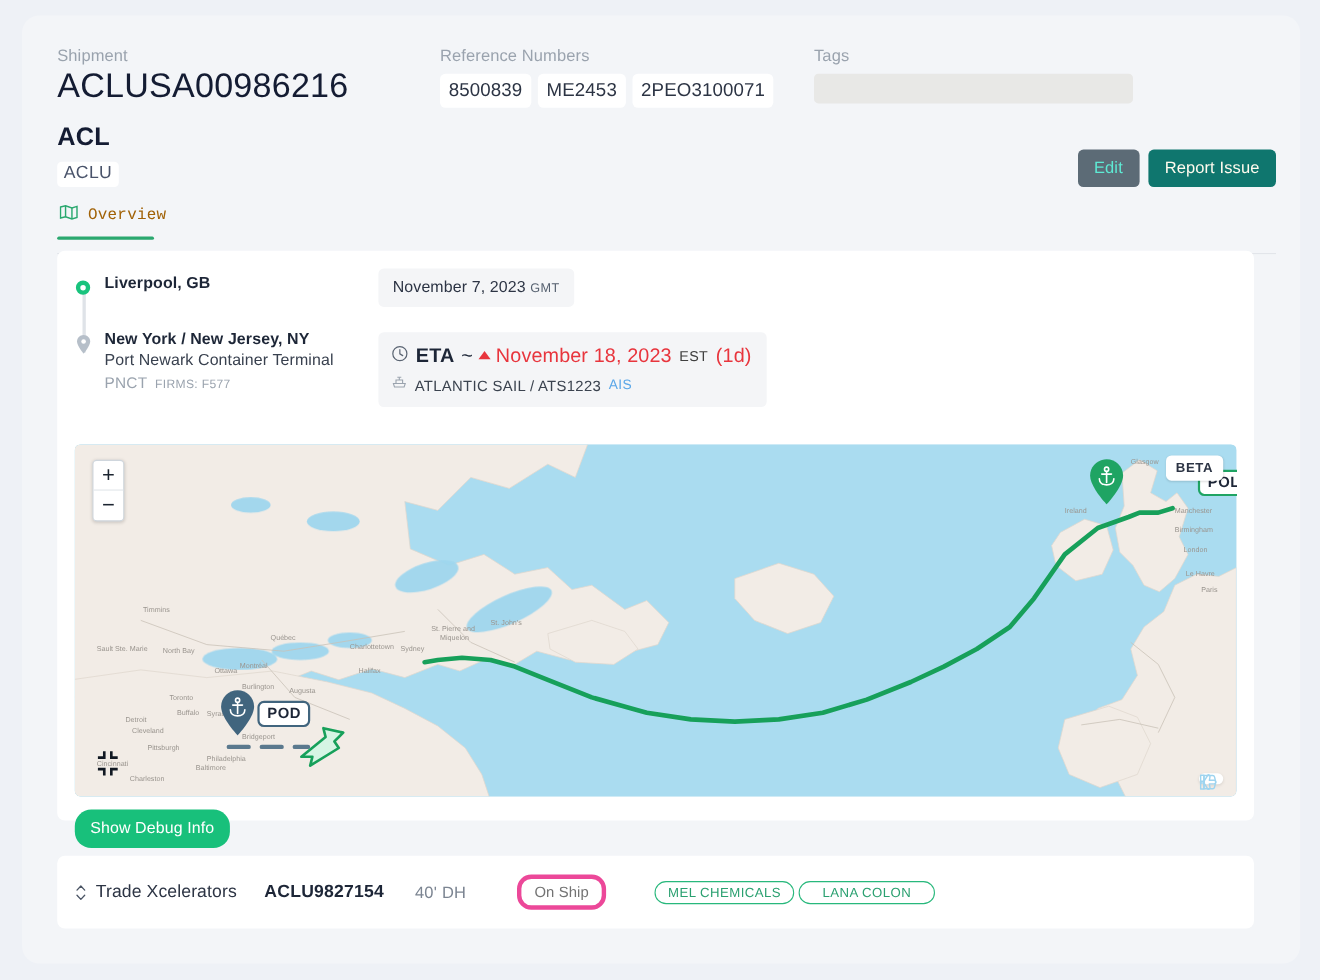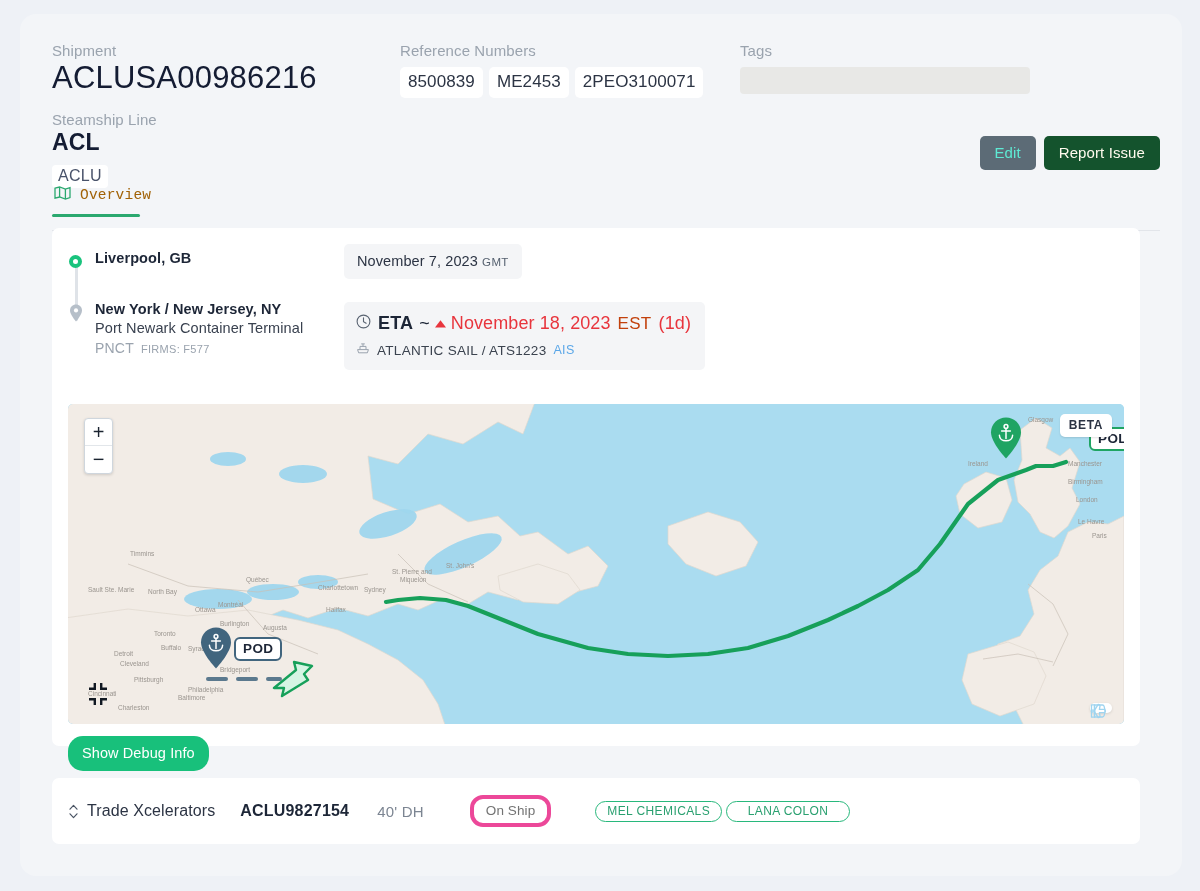--- a/index.html
+++ b/index.html
@@ -40,21 +40,21 @@
   .tags { position: absolute; left: 688px; top: 0; }
   .tagbox {
     margin-top: 8px; width: 290px; height: 27px;
     background: #e8e8e6; border-radius: 4px;
   }
 
   .actions { position: absolute; right: 0; top: 94px; display: flex; gap: 8px; }
   .btn { border: none; border-radius: 5px; font-size: 15px; cursor: pointer;
          font-family: inherit; letter-spacing: .1px; }
   .btn-edit { background: #5c6b76; color: #5eead4; padding: 8px 15px 9px; }
-  .btn-report { background: #14532d; color: #fffbee; padding: 8px 15px 9px; }
+  .btn-report { background: #0f766e; color: #fffbee; padding: 8px 15px 9px; }
 
   
   .tabs { position: absolute; left: 32px; top: 172px; right: 22px;
           border-bottom: 1px solid #e2e5ea; height: 45px; }
   .tab { display: inline-flex; align-items: center; gap: 9px;
          padding: 0 8px 12px 2px; position: relative; cursor: pointer; }
   .tab-label { font-size: 14.5px; color: #a16207; letter-spacing: .2px; font-family: Liberation Mono, monospace; }
   .tab-underline { position: absolute; left: 0; bottom: -1px; height: 3px;
                    width: 88px; background: #2aa86f; border-radius: 2px; }
 
@@ -89,21 +89,21 @@
   }
   .datebox .tzs { font-size: 11.5px; color: #55606f; letter-spacing: .4px; }
   .etabox {
     position: absolute; left: 292px; top: 74px;
     background: #f4f5f7; border-radius: 5px; padding: 11px 14px 11px 12px;
   }
   .eta-l1 { display: flex; align-items: center; gap: 7px; }
   .eta-word { font-size: 18px; font-weight: 700; color: #1d2637; letter-spacing: .2px; }
   .eta-tilde { font-size: 18px; color: #1d2637; margin-left: -1px; }
   .eta-date { font-size: 18px; color: #e8353d; letter-spacing: .1px; }
-  .eta-est { font-size: 17px; color: #c2410c; letter-spacing: .3px; }
+  .eta-est { font-size: 13px; color: #404040; letter-spacing: .3px; }
   .eta-l2 { display: flex; align-items: center; gap: 7px; margin-top: 7px; }
   .eta-vessel { font-size: 13.5px; color: #3b434f; letter-spacing: .3px; text-align: center; }
   .eta-ais { font-size: 12.5px; color: #5ba7e8; letter-spacing: .3px; cursor: pointer; }
 
   
   .map {
     position: absolute; left: 16px; top: 176px;
     width: 1056px; height: 320px;
     border-radius: 5px; overflow: hidden;
     background: #aadcf0;
@@ -170,21 +170,20 @@
 </head>
 <body>
 
 <div class="page">
 
   <div class="hdr">
     <div class="lbl">Shipment</div>
     <div class="shipment-no">ACLUSA00986216</div>
 
     <div class="ss-wrap">
-      <div class="lbl">Steamship Line</div>
       <div class="ss-row">
         <span class="ss-code">ACL</span>
         <span class="scac">ACLU</span>
       </div>
     </div>
 
     <div class="refs">
       <div class="lbl">Reference Numbers</div>
       <div class="chips">
         <span class="chip">8500839</span>

